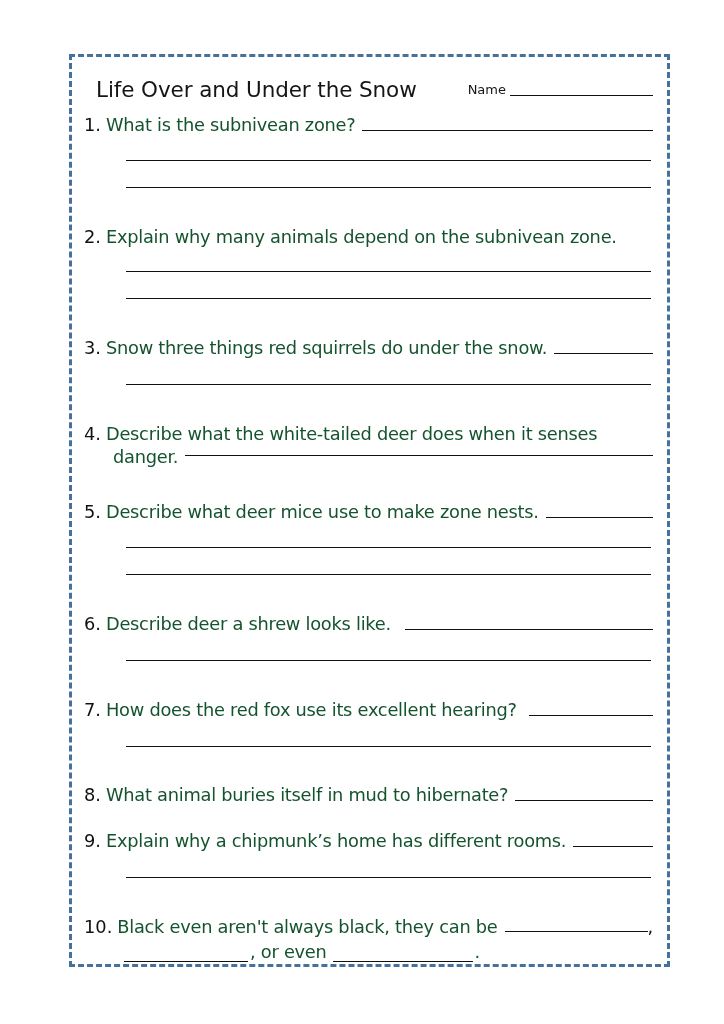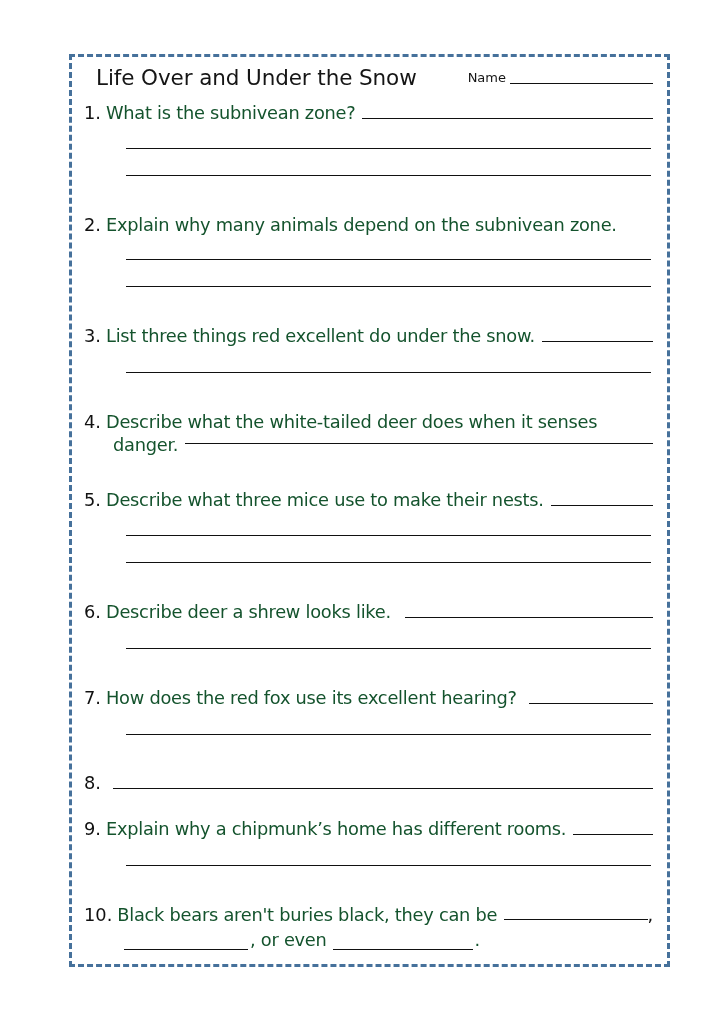--- a/index.html
+++ b/index.html
@@ -29,21 +29,21 @@
     width: 601px;
     height: 913px;
     box-sizing: border-box;
     border: 3px dashed #46719b;
     background: #ffffff;
   }
 
   #worksheet-body {
     position: absolute;
     left: 0;
-    top: 0;
+    top: 12px;
     width: 601px;
     height: 913px;
     box-sizing: border-box;
     padding: 8px 20px 0 12px;
   }
 
   
   .header-row {
     position: relative;
     height: 36px;
@@ -166,42 +166,42 @@
           <span class="q-num">2.</span>
           <span class="q-text">Explain why many animals depend on the subnivean zone.</span>
         </div>
         <div class="answer-rule" style="margin-top:24px;"></div>
         <div class="answer-rule" style="margin-top:26px;"></div>
       </div>
 
       <div class="question-block" style="margin-top:40px;">
         <div class="q-line">
           <span class="q-num">3.</span>
-          <span class="q-text">List three things red excellent do under the snow.</span>
+          <span class="q-text">Snow three things red squirrels do under the snow.</span>
           <span class="blank-fill"></span>
         </div>
         <div class="answer-rule" style="margin-top:26px;"></div>
       </div>
 
       <div class="question-block" style="margin-top:40px;">
         <div class="q-line">
           <span class="q-num">4.</span>
           <span class="q-text">Describe what the white-tailed deer does when it senses</span>
         </div>
         <div class="q-line" style="margin-top:5px;align-items:center;">
           <span class="q-indent" style="width:29px;"></span>
           <span class="q-text">danger.</span>
           <span class="blank-fill"></span>
         </div>
       </div>
 
       <div class="question-block" style="margin-top:36px;">
         <div class="q-line">
           <span class="q-num">5.</span>
-          <span class="q-text">Describe what three mice use to make their nests.</span>
+          <span class="q-text">Describe what deer mice use to make zone nests.</span>
           <span class="blank-fill"></span>
         </div>
         <div class="answer-rule" style="margin-top:25px;"></div>
         <div class="answer-rule" style="margin-top:26px;"></div>
       </div>
 
       <div class="question-block" style="margin-top:40px;">
         <div class="q-line">
           <span class="q-num">6.</span>
           <span class="q-text">Describe deer a shrew looks like.</span>
@@ -215,37 +215,38 @@
           <span class="q-num">7.</span>
           <span class="q-text">How does the red fox use its excellent hearing?</span>
           <span class="blank-fill" style="margin-left:12px;"></span>
         </div>
         <div class="answer-rule" style="margin-top:26px;"></div>
       </div>
 
       <div class="question-block" style="margin-top:39px;">
         <div class="q-line">
           <span class="q-num">8.</span>
+          <span class="q-text">What animal buries itself in mud to hibernate?</span>
           <span class="blank-fill"></span>
         </div>
       </div>
 
       <div class="question-block" style="margin-top:27px;">
         <div class="q-line">
           <span class="q-num">9.</span>
           <span class="q-text">Explain why a chipmunk’s home has different rooms.</span>
           <span class="blank-fill"></span>
         </div>
         <div class="answer-rule" style="margin-top:26px;"></div>
       </div>
 
       <div class="question-block" style="margin-top:40px;">
         <div class="q-line">
           <span class="q-num">10.</span>
-          <span class="q-text">Black bears aren't buries black, they can be</span>
+          <span class="q-text">Black even aren't always black, they can be</span>
           <span class="blank-fill"></span>
           <span class="trailing-text">,</span>
         </div>
         <div class="q-line" style="margin-top:7px;">
           <span class="q-indent" style="width:38px;"></span>
           <span class="blank-inline" style="width:124px;"></span>
           <span class="q-text">, or even</span>
           <span class="blank-inline" style="width:140px; margin-left:6px;"></span>
           <span class="q-text">.</span>
         </div>

